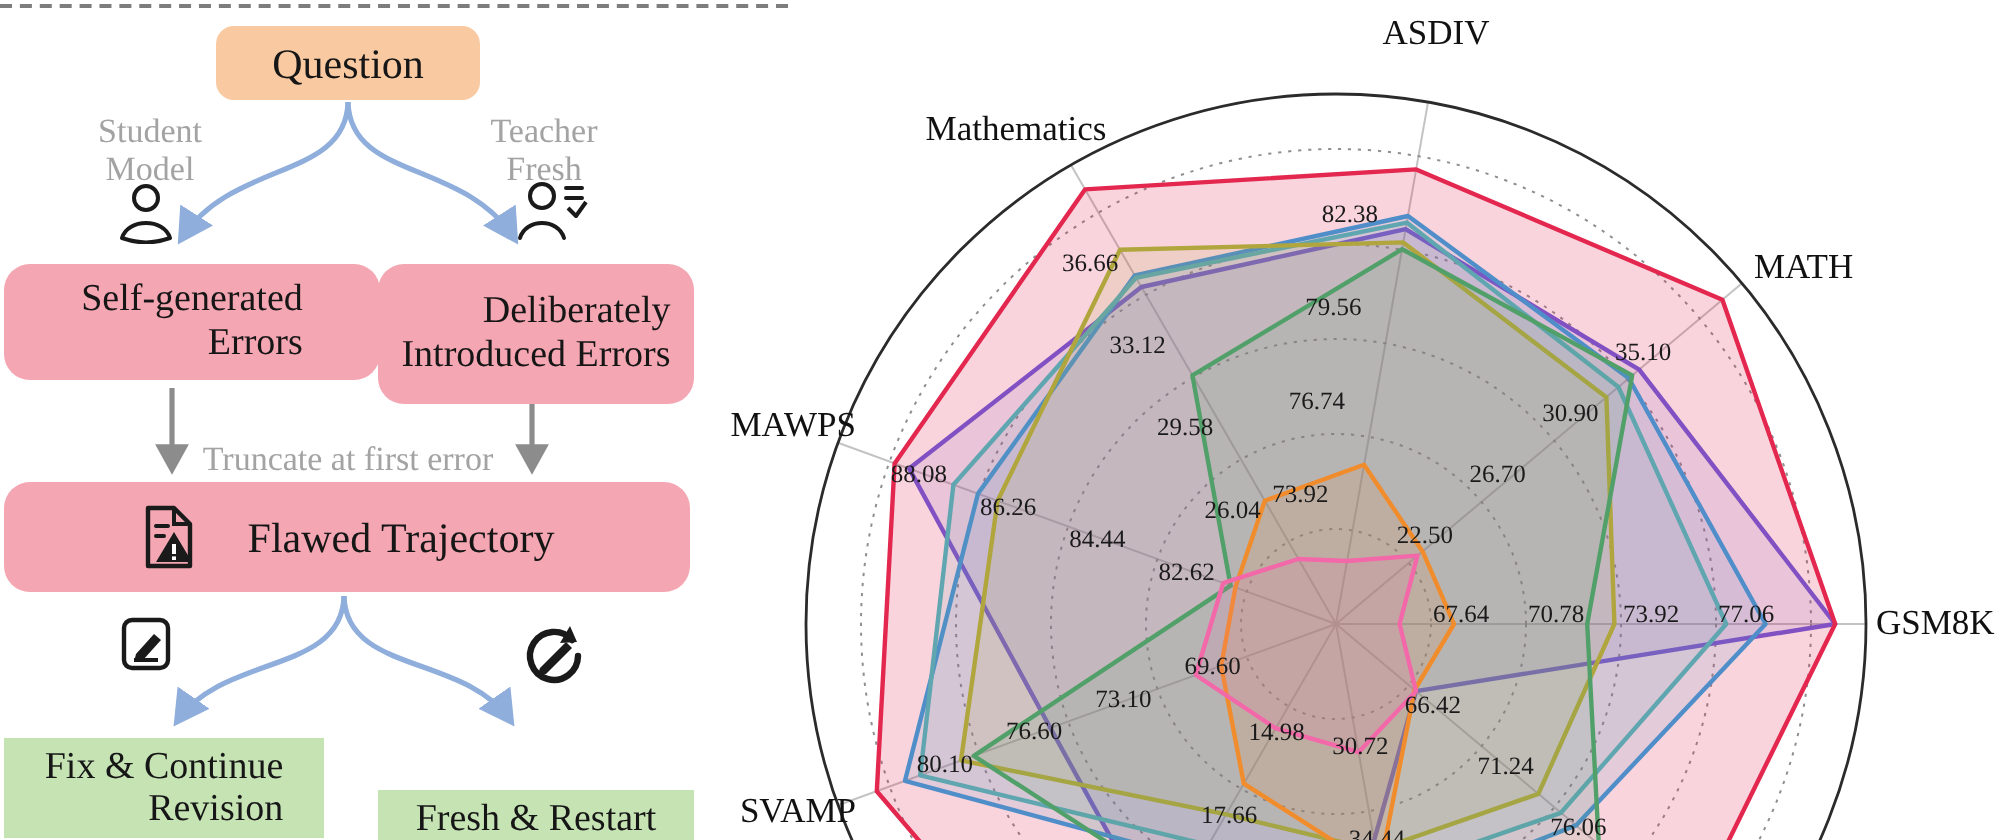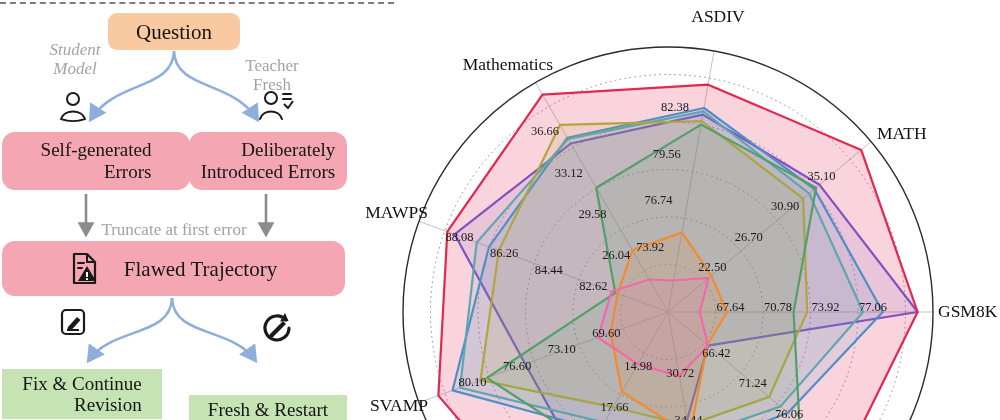--- a/index.html
+++ b/index.html
@@ -7,26 +7,26 @@
        font-family:"Liberation Serif", serif;}
   
   #diagram{position:absolute;left:0;top:0;width:400px;height:420px;}
   .dash-top{position:absolute;left:0;top:2px;width:394px;height:0;border-top:2px dashed #7d7d7d;}
   .node{position:absolute;display:flex;align-items:center;justify-content:center;text-align:right;
         white-space:pre-line;color:#161616;border-radius:13px;line-height:22px;}
   .node.question{left:108px;top:13px;width:132px;height:37px;background:#F9C9A1;border-radius:9px;font-size:21px;}
   .node.pink{background:#F4A6B2;font-size:19px;}
   .node.green{background:#C6E3B4;font-size:19px;border-radius:0;}
   .node.selferr{left:2px;top:132px;width:188px;height:58px;}
-  .node.introerr{left:189px;top:132px;width:158px;height:58px;}
+  .node.introerr{left:189px;top:132px;width:158px;height:70px;}
   .node.flawed{left:2px;top:241px;width:343px;height:55px;font-size:21px;gap:24px;}
   .node.fix{left:2px;top:369px;width:160px;height:50px;line-height:21px;}
   .node.fresh{left:189px;top:369px;width:158px;height:50px;line-height:21px;margin-top:26px;}
   .glabel{position:absolute;color:#a3a3a3;font-size:17px;line-height:19px;text-align:center;white-space:pre-line;}
-  .glabel.student{left:25px;top:40px;width:100px;font-style:italic;}
+  .glabel.student{left:25px;top:56px;width:100px;}
   .glabel.teacher{left:222px;top:56px;width:100px;}
   .glabel.truncate{left:64px;top:202px;width:220px;white-space:nowrap;margin-top:18px;}
   #connectors{position:absolute;left:0;top:0;}
   .icon{position:absolute;}
   
   #radar-svg{position:absolute;left:0;top:0;}
   #radar-svg text{font-family:"Liberation Serif", serif;}
 </style>
 </head>
 <body>

